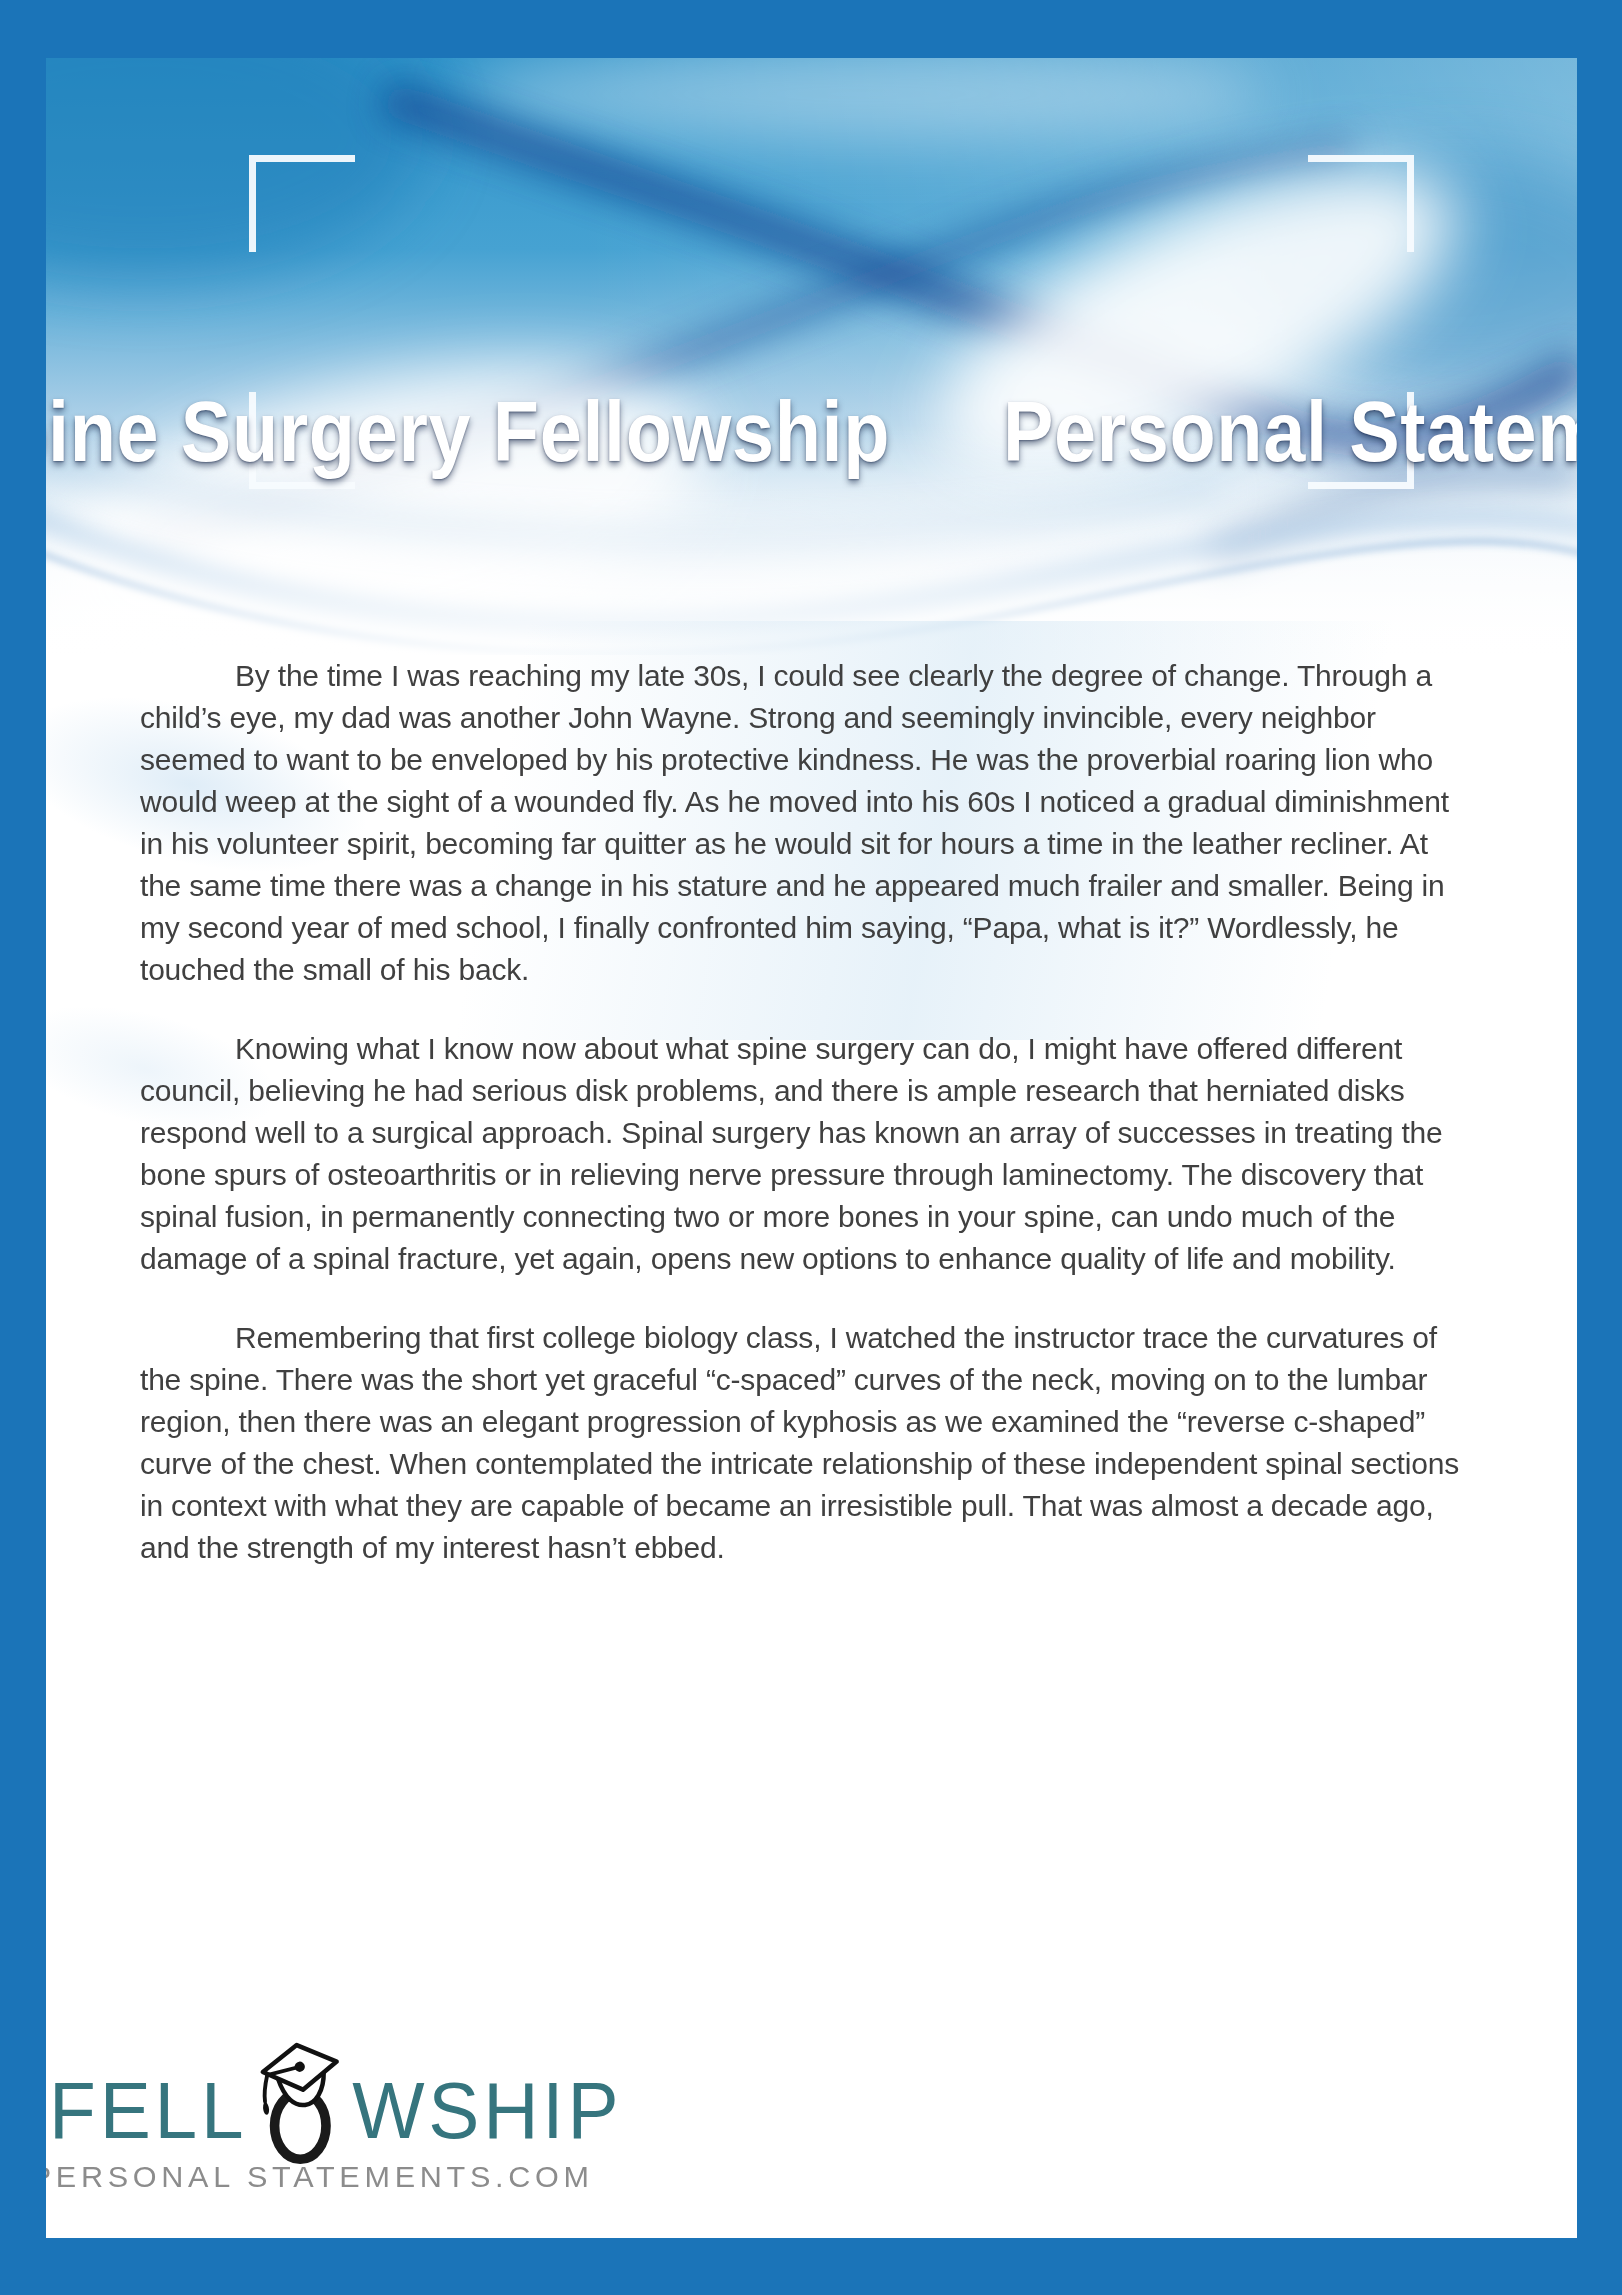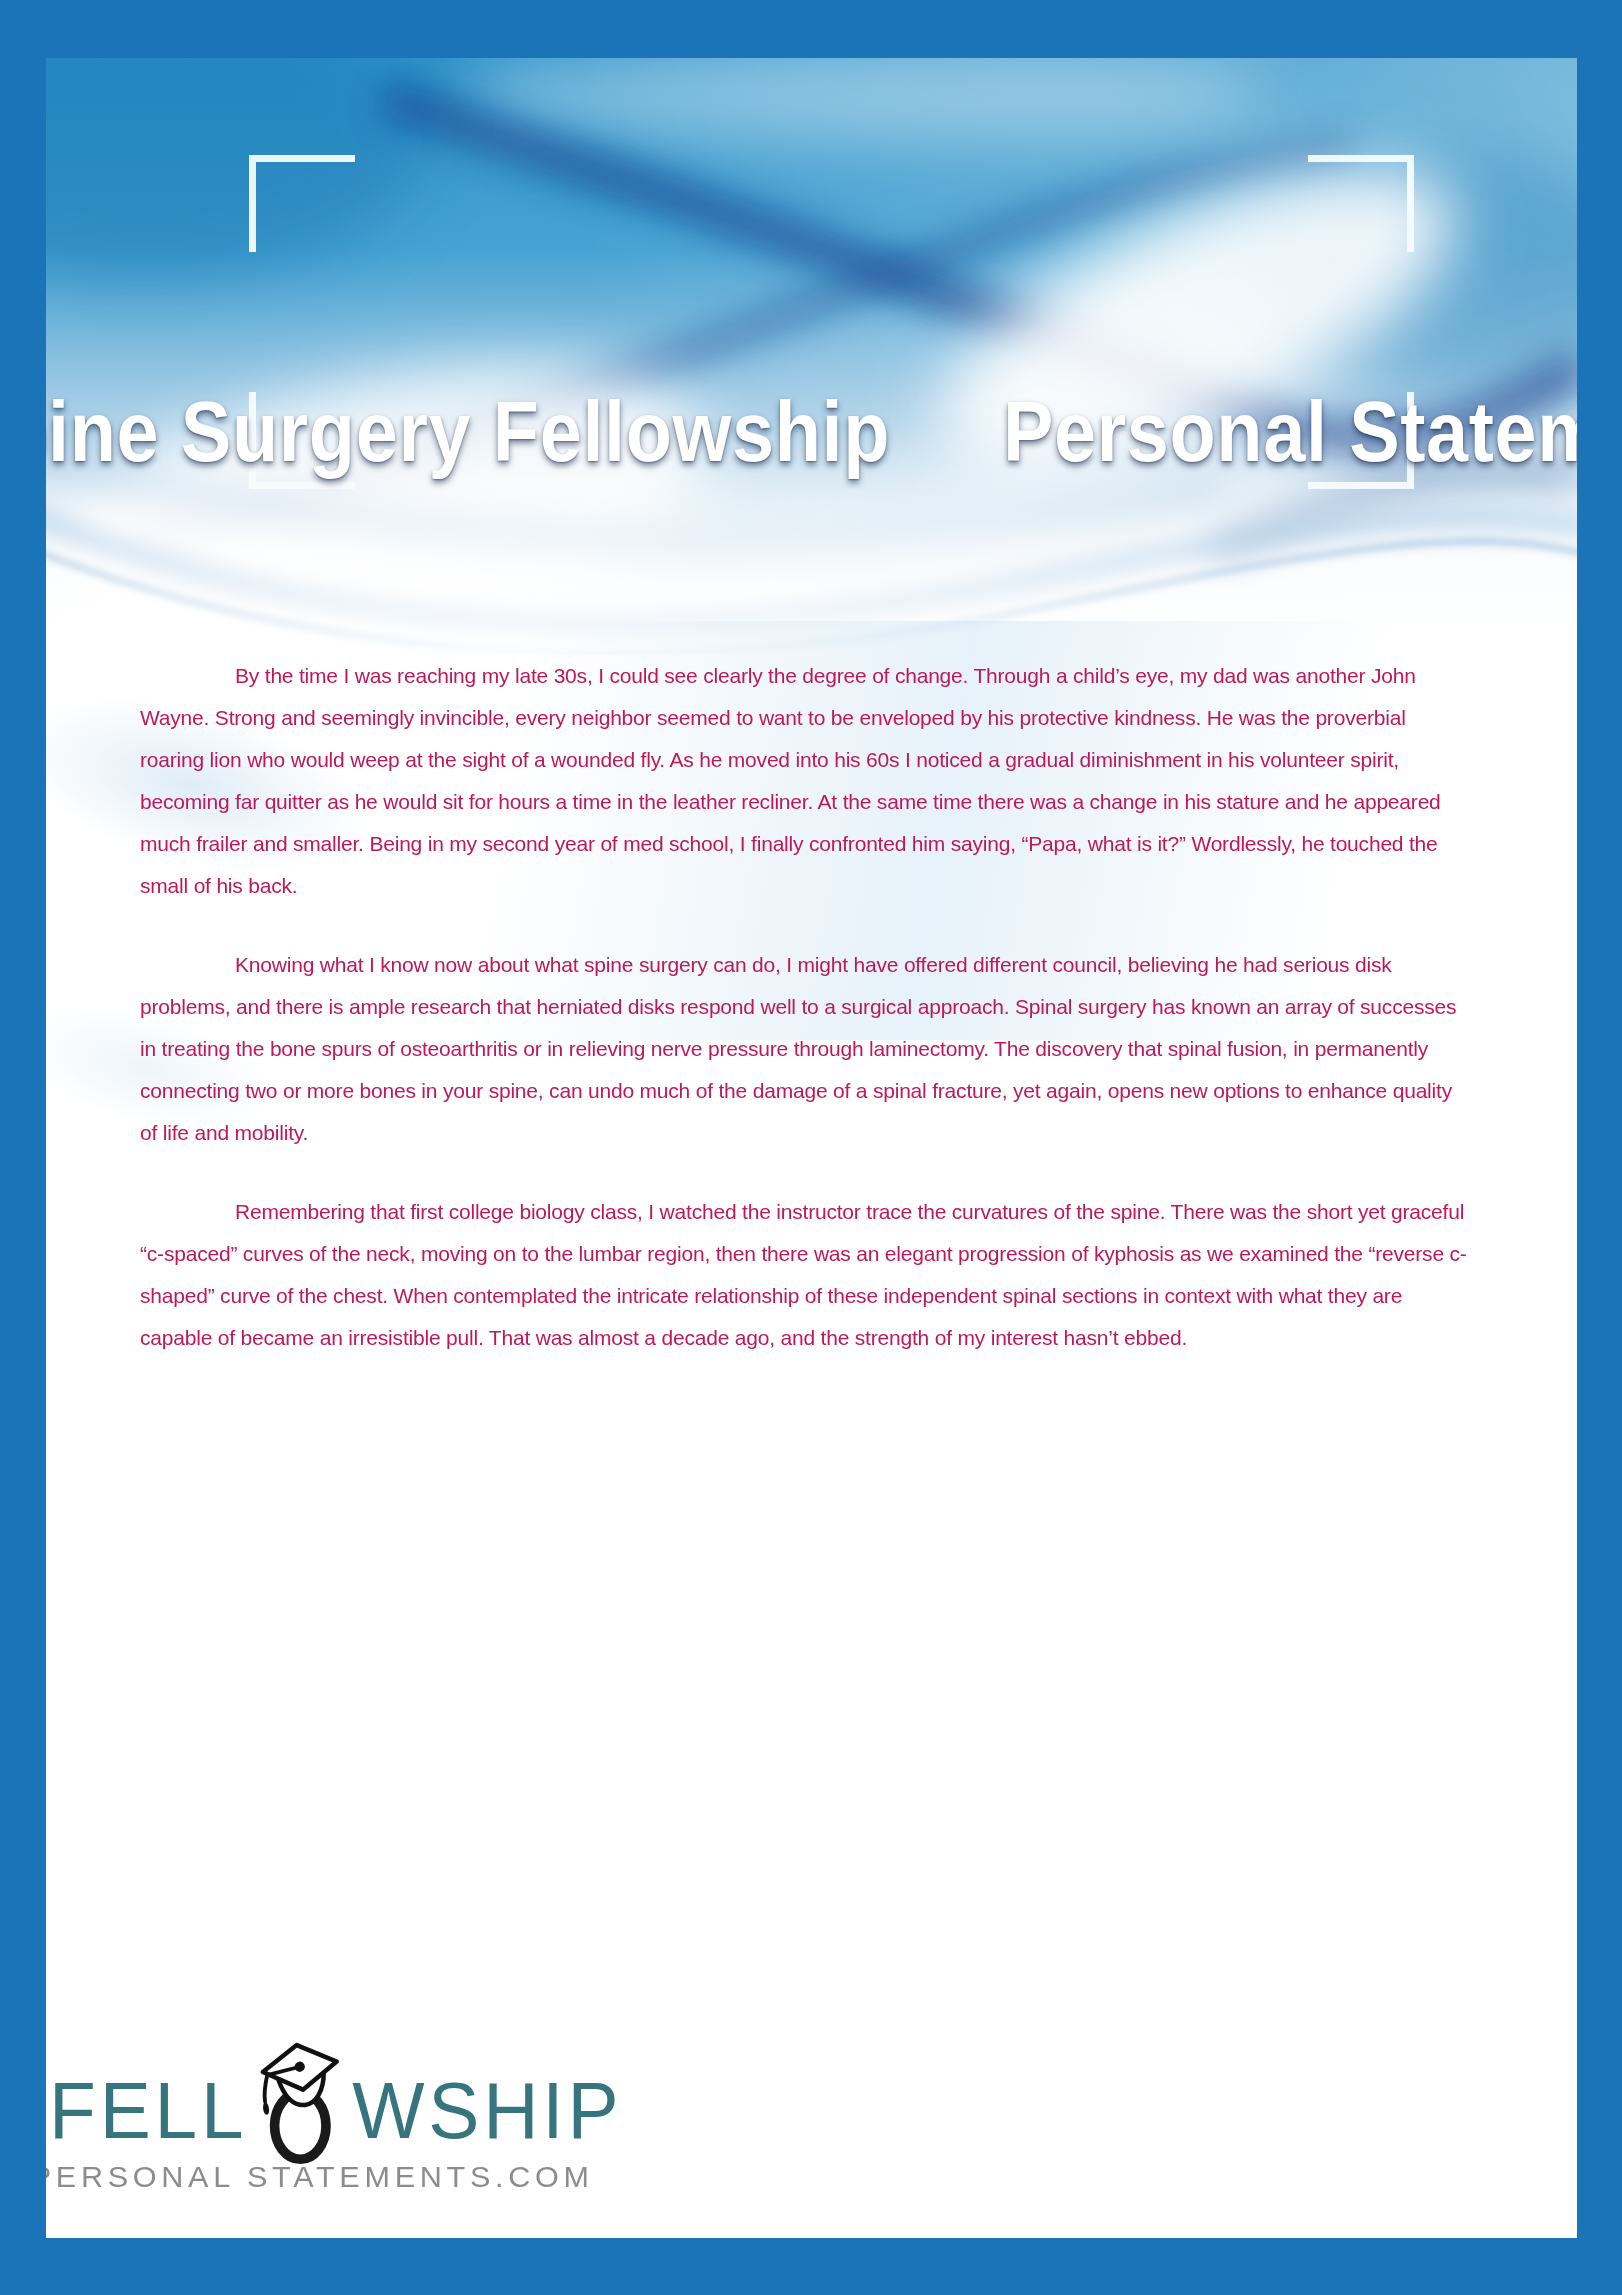--- a/index.html
+++ b/index.html
@@ -41,21 +41,21 @@
     display:flex;flex-direction:row;justify-content:center;align-items:flex-end;
   }
   .title-line{
     display:block;color:#ffffff;font-weight:bold;font-size:86px;line-height:101px;
     letter-spacing:0.7px;transform:scaleX(.88);transform-origin:center;white-space:nowrap;
     text-shadow:0 3.9px 6.5px rgba(8,24,60,.50), 0 1.3px 2px rgba(8,24,60,.40);
   }
   
   .content{
     position:absolute;left:94px;top:597px;width:1332px;
-    font-size:21px;line-height:42px;letter-spacing:-0.2px;color:#be185d;
+    font-size:30px;line-height:42px;letter-spacing:-0.2px;color:#404040;
     text-align:left;
   }
   .content p{margin:0 0 37px 0;text-indent:95px;}
   
   .brand-block{
     position:absolute;left:0;bottom:44px;width:1531px;
     display:flex;flex-direction:column;
   }
   .brand-row{display:flex;align-items:flex-end;}
   .brand-text{

